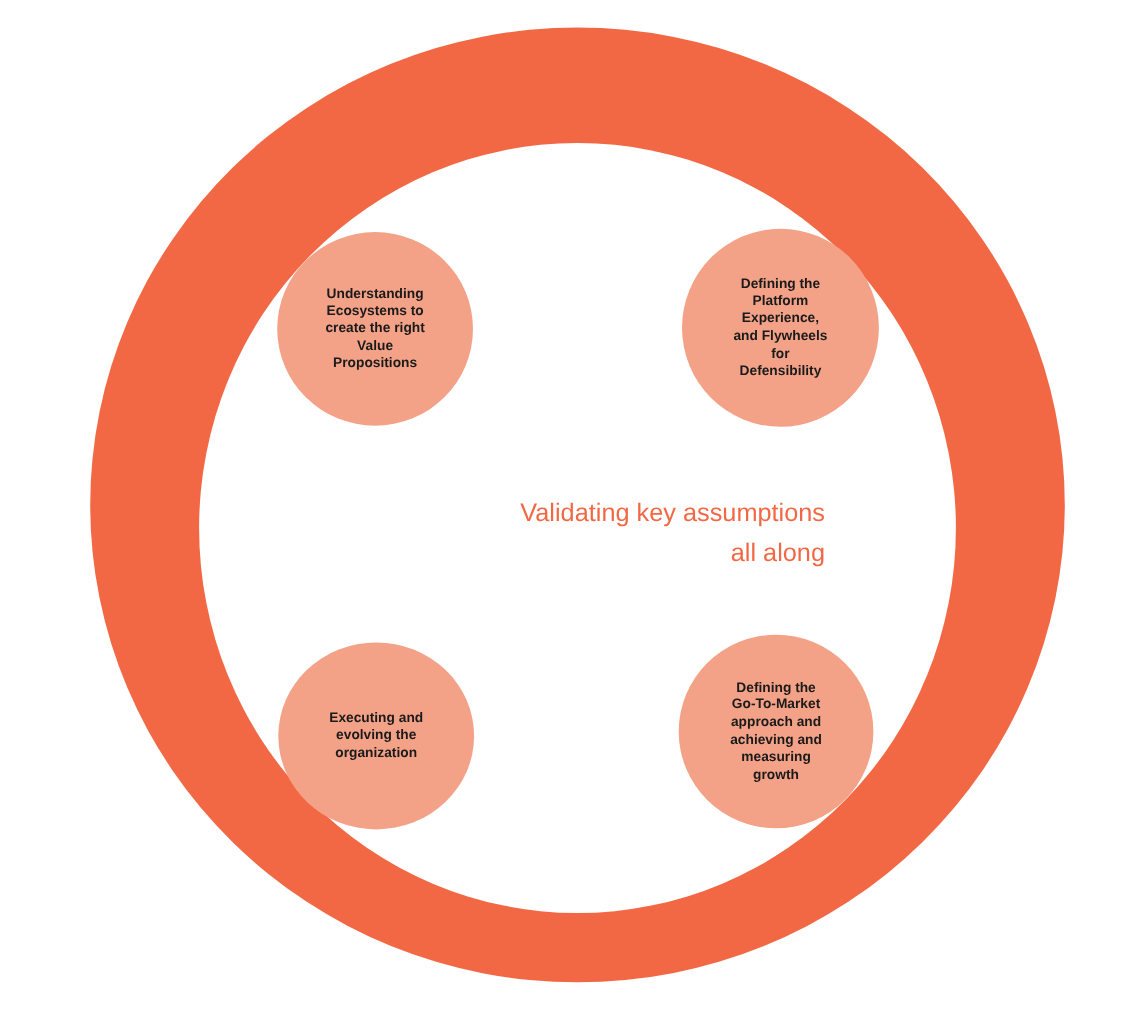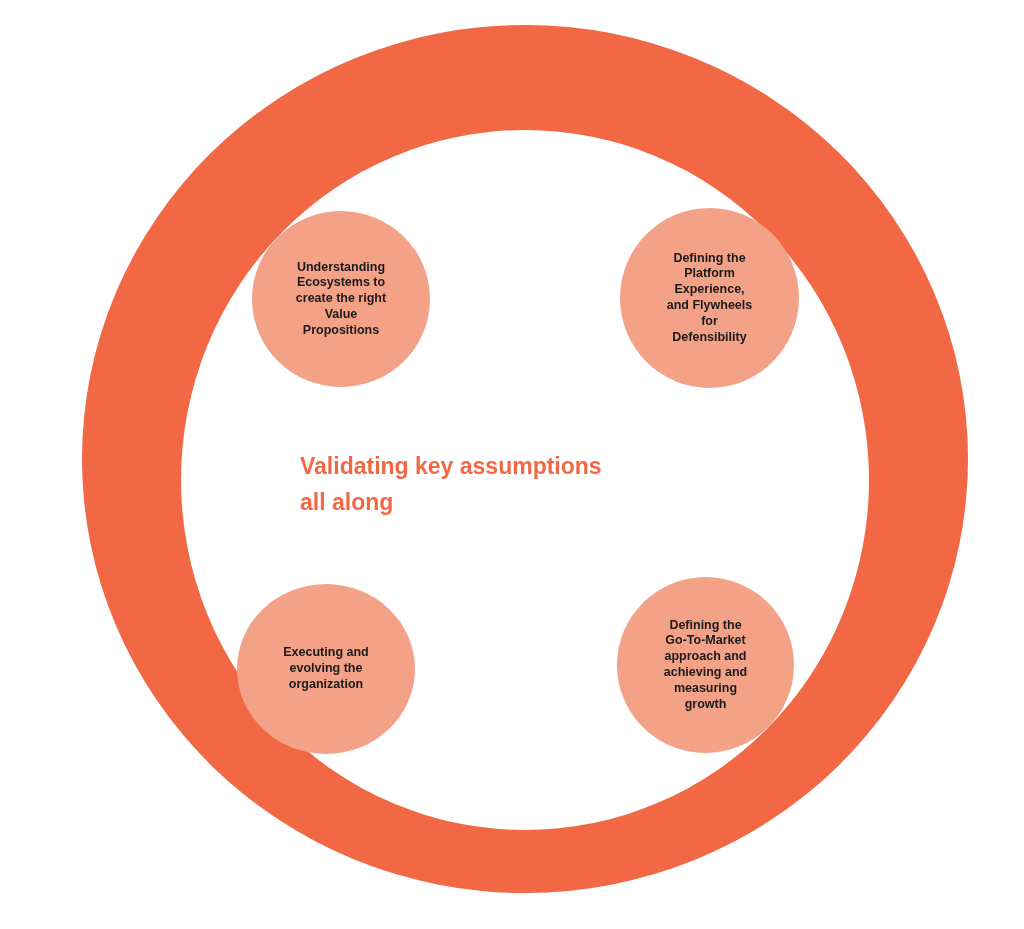--- a/index.html
+++ b/index.html
@@ -45,30 +45,30 @@
     }
     .node-label {
       font-weight: bold;
       font-size: 12.5px;
       line-height: 15.8px;
       color: #1a1a1a;
       white-space: pre-line;
     }
     #node-tl { left: 252px; top: 211px; width: 178px; height: 176px; }
     #node-tr { left: 620px; top: 208px; width: 179px; height: 180px; }
-    #node-bl { left: 237px; top: 584px; width: 178px; height: 170px; }
+    #node-bl { left: 253px; top: 584px; width: 178px; height: 170px; }
     #node-br { left: 617px; top: 577px; width: 177px; height: 176px; }
     .center-title {
       position: absolute;
       left: 300px;
       width: 450px;
       top: 448px;
-      text-align: left;
+      text-align: right;
       color: #F26844;
-      font-weight: bold;
+      font-weight: normal;
       font-size: 23px;
       line-height: 36px;
       white-space: pre-line;
     }
   </style>
 </head>
 <body>
 
 <div class="ring-outer"></div>
 <div class="ring-inner"></div>

